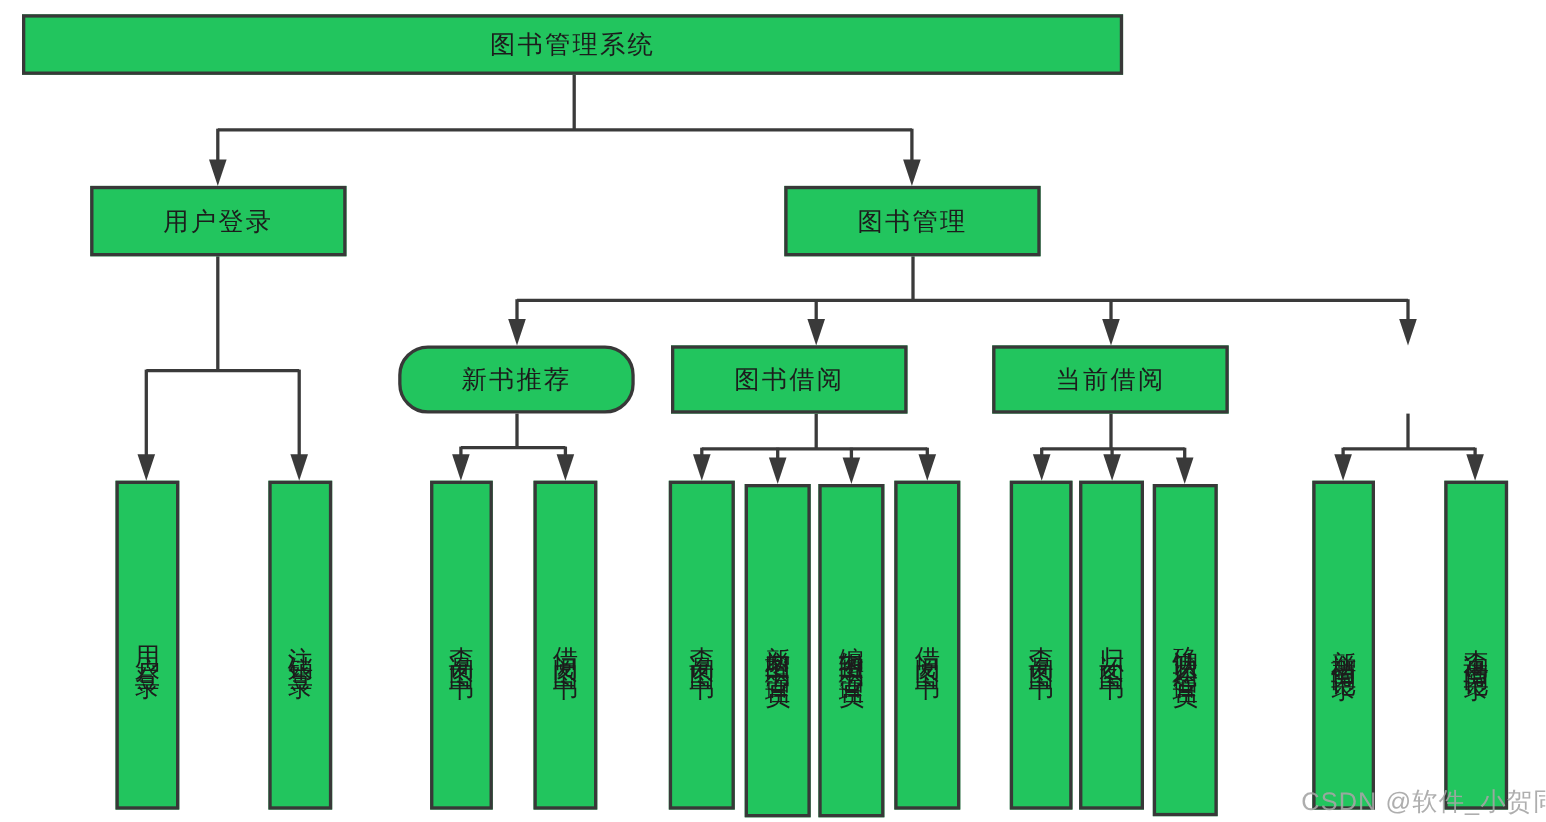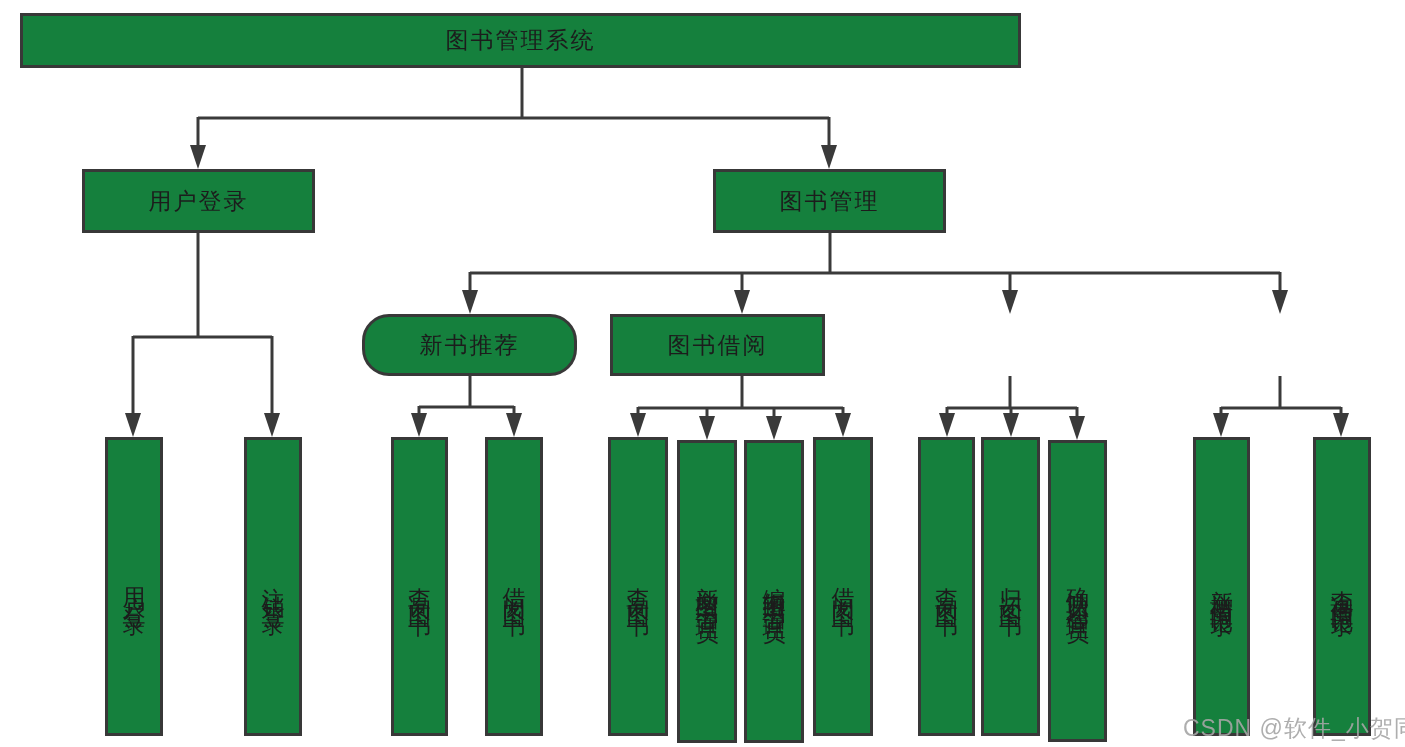--- a/index.html
+++ b/index.html
@@ -3,21 +3,21 @@
 <meta charset="utf-8">
 <style>
   html,body { margin:0; padding:0; background:#ffffff; }
   .canvas {
     position:relative; width:1405px; height:747px; background:#ffffff;
     font-family:"Liberation Sans", sans-serif; overflow:hidden;
   }
   svg.wires { position:absolute; left:0; top:0; width:1405px; height:747px; }
   .box {
     position:absolute; box-sizing:border-box; border:3px solid #383838;
-    background:#15803d; display:flex; align-items:center; justify-content:center;
+    background:#22c55e; display:flex; align-items:center; justify-content:center;
     color:#1c1c1c; text-align:center; z-index:2;
   }
   .h { font-size:23px; letter-spacing:2px; white-space:nowrap; }
   .v {
     writing-mode:vertical-rl; text-orientation:mixed;
     font-size:23px; letter-spacing:9px; line-height:1; overflow:hidden;
   }
   .v.tight { letter-spacing:5px; }
   .watermark {
     position:absolute; left:1183px; top:713px; z-index:5;
@@ -105,20 +105,21 @@
     </g>
   </svg>
 
   <div class="box h" style="left:20px; top:13px; width:1001px; height:55px;">图书管理系统</div>
 
   <div class="box h" style="left:82px; top:169px; width:233px; height:64px;">用户登录</div>
   <div class="box h" style="left:713px; top:169px; width:233px; height:64px;">图书管理</div>
 
   <div class="box h" style="left:362px; top:314px; width:215px; height:62px;border-radius:27px;">新书推荐</div>
   <div class="box h" style="left:610px; top:314px; width:215px; height:62px;">图书借阅</div>
+  <div class="box h" style="left:902px; top:314px; width:215px; height:62px;">当前借阅</div>
 
   <div class="box v" style="left:105px; top:437px; width:58px; height:299px;">用户登录</div>
   <div class="box v" style="left:244px; top:437px; width:58px; height:299px;">注销登录</div>
 
   <div class="box v" style="left:391px; top:437px; width:57px; height:299px;">查询图书</div>
   <div class="box v" style="left:485px; top:437px; width:58px; height:299px;">借阅图书</div>
 
   <div class="box v" style="left:608px; top:437px; width:60px; height:299px;">查询图书</div>
   <div class="box v tight" style="left:677px; top:440px; width:60px; height:303px;">新增图书（管理员）</div>
   <div class="box v tight" style="left:744px; top:440px; width:60px; height:303px;">编辑图书（管理员）</div>

